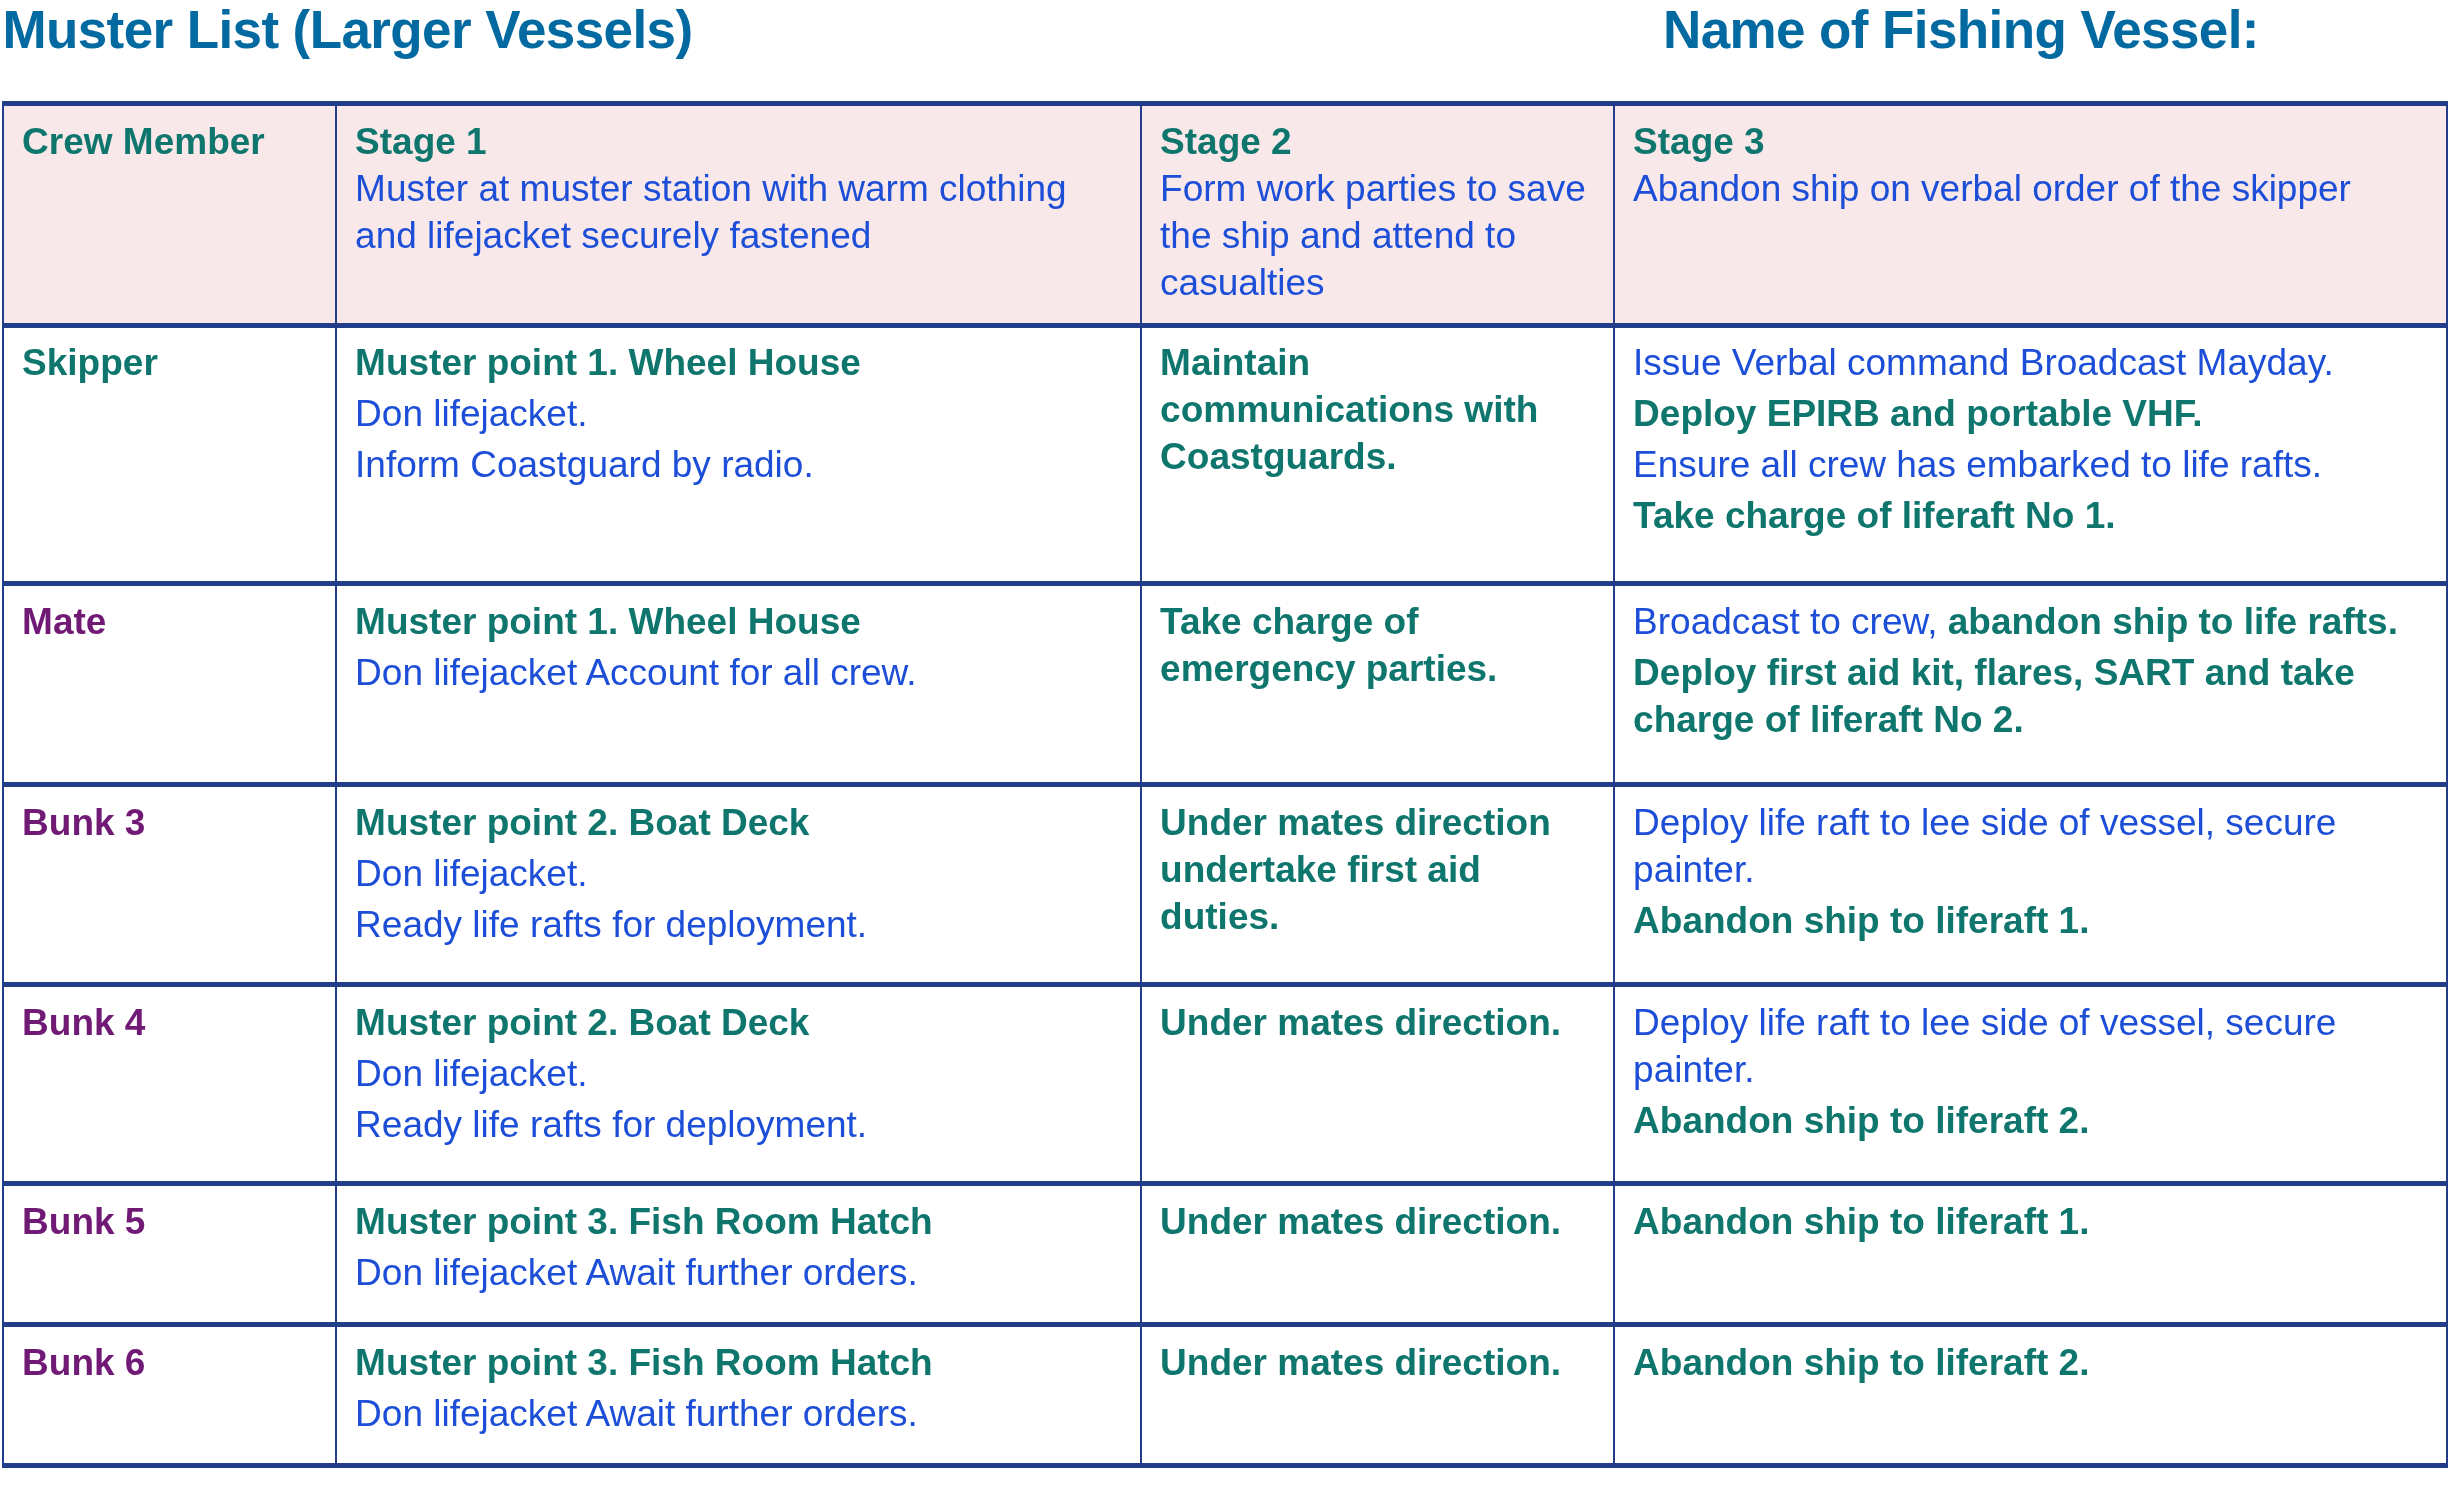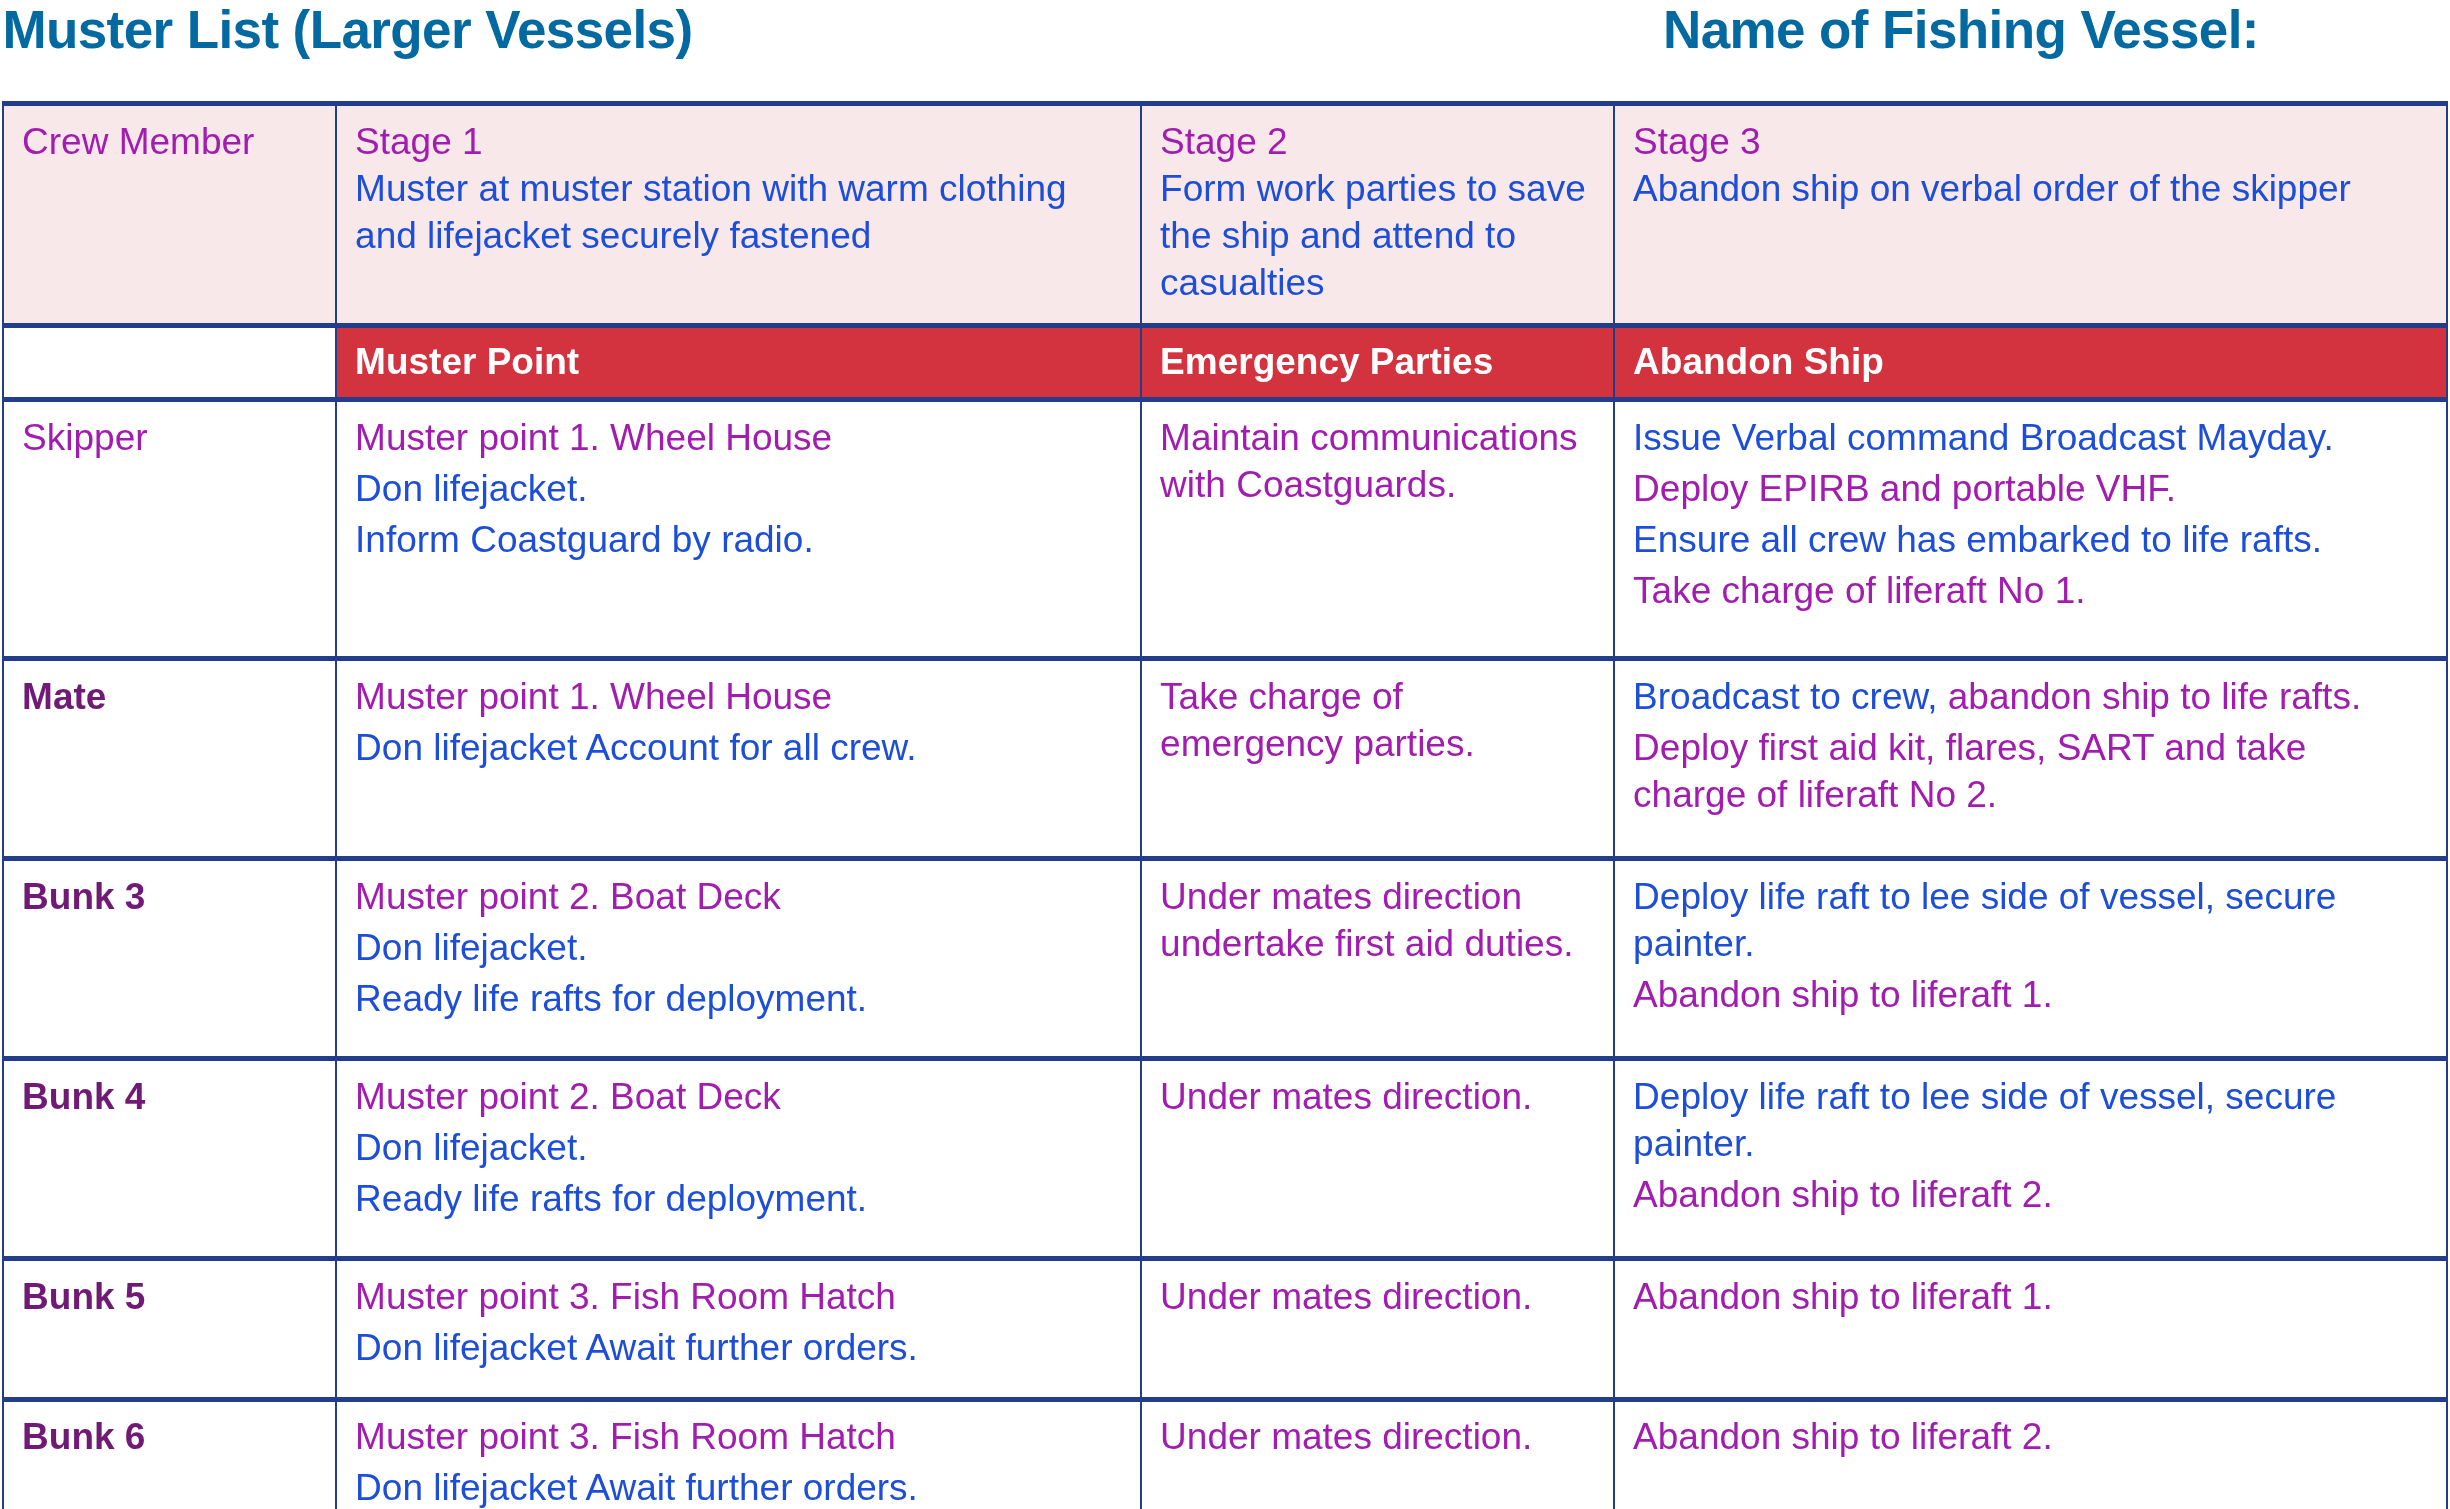--- a/index.html
+++ b/index.html
@@ -29,21 +29,21 @@
 
   col.c1 { width: 333px; }
   col.c2 { width: 805px; }
   col.c3 { width: 473px; }
   col.c4 { width: 833px; }
 
   tr.head td { background: #F8E8EA; height: 199px; }
   tr.band td.red { background: #D2333F; color: #ffffff; font-weight: bold; height: 60px; vertical-align: middle; padding-top: 3.5px; }
   tr.band td.blank { background: #ffffff; }
 
-  .navy-b { color: #a21caf; font-weight: normal; }
+  .navy-b { color: #0f766e; font-weight: bold; }
   .red-b { color: #701a75; font-weight: bold; }
   .plain { color: #1d4ed8; font-weight: normal; }
   .line { display: block; }
   .gap { margin-top: 4px; }
 
   tr.r-skipper td { height: 236px; }
   tr.r-mate td { height: 178px; }
   tr.r-bunk3 td { height: 177px; }
   tr.r-bunk4 td { height: 177px; }
   tr.r-bunk5 td { height: 118px; }
@@ -75,26 +75,20 @@
     <td>
       <span class="line navy-b">Stage 2</span>
       <span class="line plain">Form work parties to save the ship and attend to casualties</span>
     </td>
     <td>
       <span class="line navy-b">Stage 3</span>
       <span class="line plain">Abandon ship on verbal order of the skipper</span>
     </td>
   </tr>
 
-  <tr class="band">
-    <td class="blank"></td>
-    <td class="red">Muster Point</td>
-    <td class="red">Emergency Parties</td>
-    <td class="red">Abandon Ship</td>
-  </tr>
 
   <tr class="r-skipper">
     <td><span class="navy-b">Skipper</span></td>
     <td>
       <span class="line navy-b">Muster point 1. Wheel House</span>
       <span class="line plain gap">Don lifejacket.</span>
       <span class="line plain gap">Inform Coastguard by radio.</span>
     </td>
     <td><span class="navy-b">Maintain communications with Coastguards.</span></td>
     <td>

